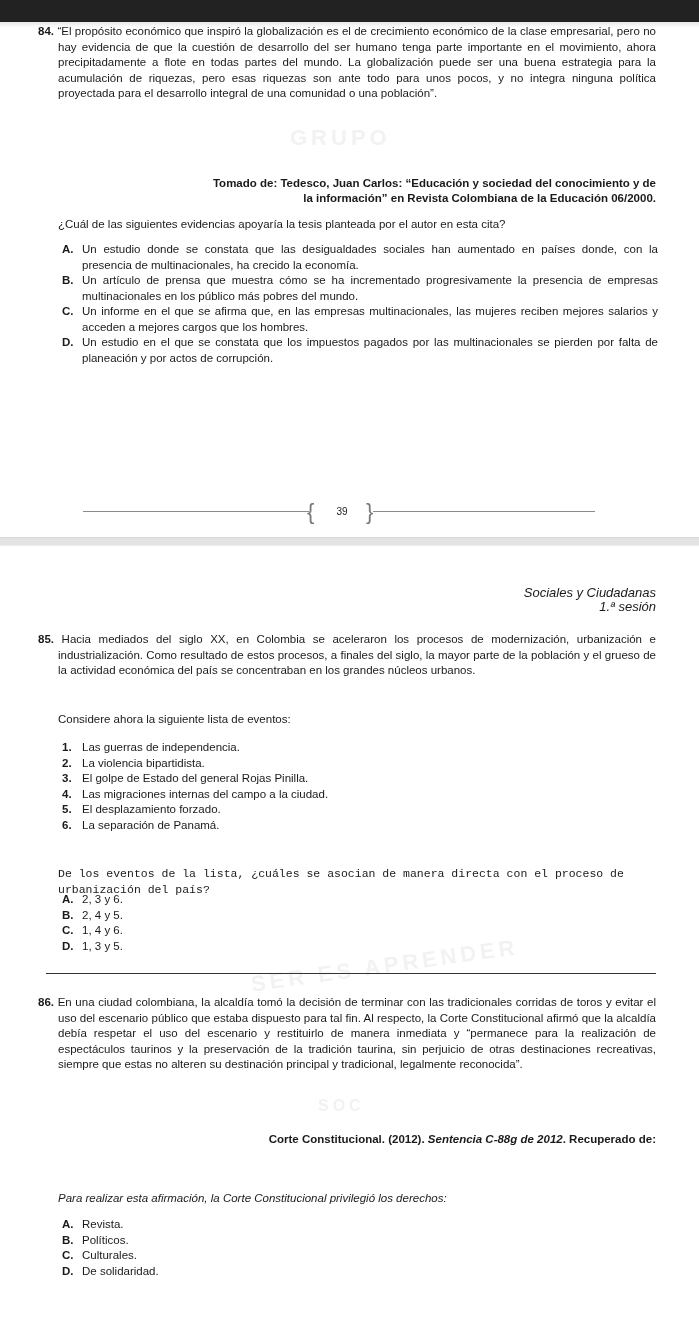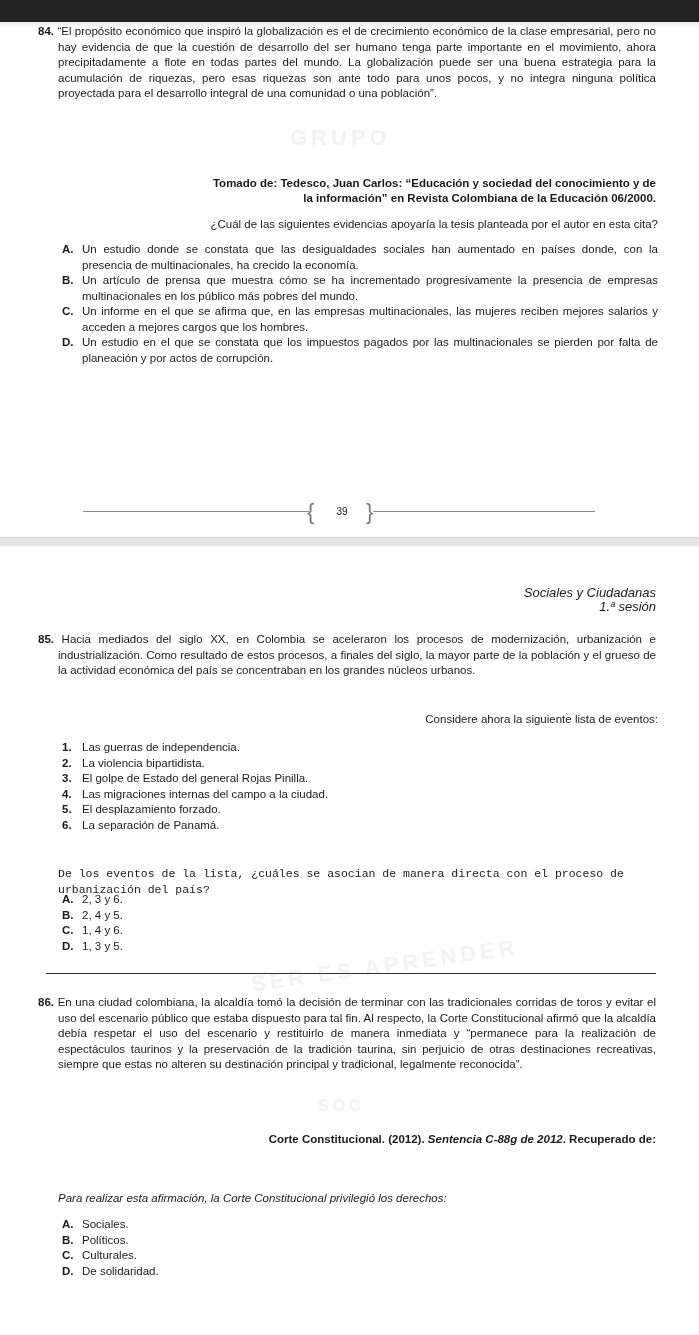--- a/index.html
+++ b/index.html
@@ -81,21 +81,21 @@
 <div class="block para hang" style="top:24px;">
   <span class="q-num">84.</span>
   <span>“El propósito económico que inspiró la globalización es el de crecimiento económico de la clase empresarial, pero no hay evidencia de que la cuestión de desarrollo del ser humano tenga parte importante en el movimiento, ahora precipitadamente a flote en todas partes del mundo. La globalización puede ser una buena estrategia para la acumulación de riquezas, pero esas riquezas son ante todo para unos pocos, y no integra ninguna política proyectada para el desarrollo integral de una comunidad o una población”.</span>
 </div>
 
 <div class="source" style="top:176px;">
   <div>Tomado de: Tedesco, Juan Carlos: “Educación y sociedad del conocimiento y de</div>
   <div>la información” en Revista Colombiana de la Educación 06/2000.</div>
 </div>
 
-<div class="prompt" style="top:217px;text-align:right;">¿Cuál de las siguientes evidencias apoyaría la tesis planteada por el autor en esta cita?</div>
+<div class="prompt" style="top:217px;">¿Cuál de las siguientes evidencias apoyaría la tesis planteada por el autor en esta cita?</div>
 
 <div class="options" style="top:242px;">
   <div class="opt">
     <span class="letter">A.</span>
     <span class="text">Un estudio donde se constata que las desigualdades sociales han aumentado en países donde, con la presencia de multinacionales, ha crecido la economía.</span>
   </div>
   <div class="opt">
     <span class="letter">B.</span>
     <span class="text">Un artículo de prensa que muestra cómo se ha incrementado progresivamente la presencia de empresas multinacionales en los público más pobres del mundo.</span>
   </div>
@@ -122,21 +122,21 @@
 <div class="section-header">
   <div>Sociales y Ciudadanas</div>
   <div>1.ª sesión</div>
 </div>
 
 <div class="block para hang" style="top:632px;">
   <span class="q-num">85.</span>
   <span>Hacia mediados del siglo XX, en Colombia se aceleraron los procesos de modernización, urbanización e industrialización. Como resultado de estos procesos, a finales del siglo, la mayor parte de la población y el grueso de la actividad económica del país se concentraban en los grandes núcleos urbanos.</span>
 </div>
 
-<div class="prompt" style="top:712px;text-align:right;">Considere ahora la siguiente lista de eventos:</div>
+<div class="prompt" style="top:712px;">Considere ahora la siguiente lista de eventos:</div>
 
 <div class="options" style="top:740px;">
   <div class="opt">
     <span class="letter">1.</span>
     <span class="text">Las guerras de independencia.</span>
   </div>
   <div class="opt">
     <span class="letter">2.</span>
     <span class="text">La violencia bipartidista.</span>
   </div>
@@ -190,21 +190,21 @@
   <div>
     <span>Corte Constitucional. (2012). </span><i>Sentencia C-88g de 2012</i><span>. Recuperado de:</span>
   </div>
 </div>
 
 <div class="prompt" style="top:1191px;font-style:italic;">Para realizar esta afirmación, la Corte Constitucional privilegió los derechos:</div>
 
 <div class="options" style="top:1217px;">
   <div class="opt">
     <span class="letter">A.</span>
-    <span class="text">Sociales.</span>
+    <span class="text">Revista.</span>
   </div>
   <div class="opt">
     <span class="letter">B.</span>
     <span class="text">Políticos.</span>
   </div>
   <div class="opt">
     <span class="letter">C.</span>
     <span class="text">Culturales.</span>
   </div>
   <div class="opt">

